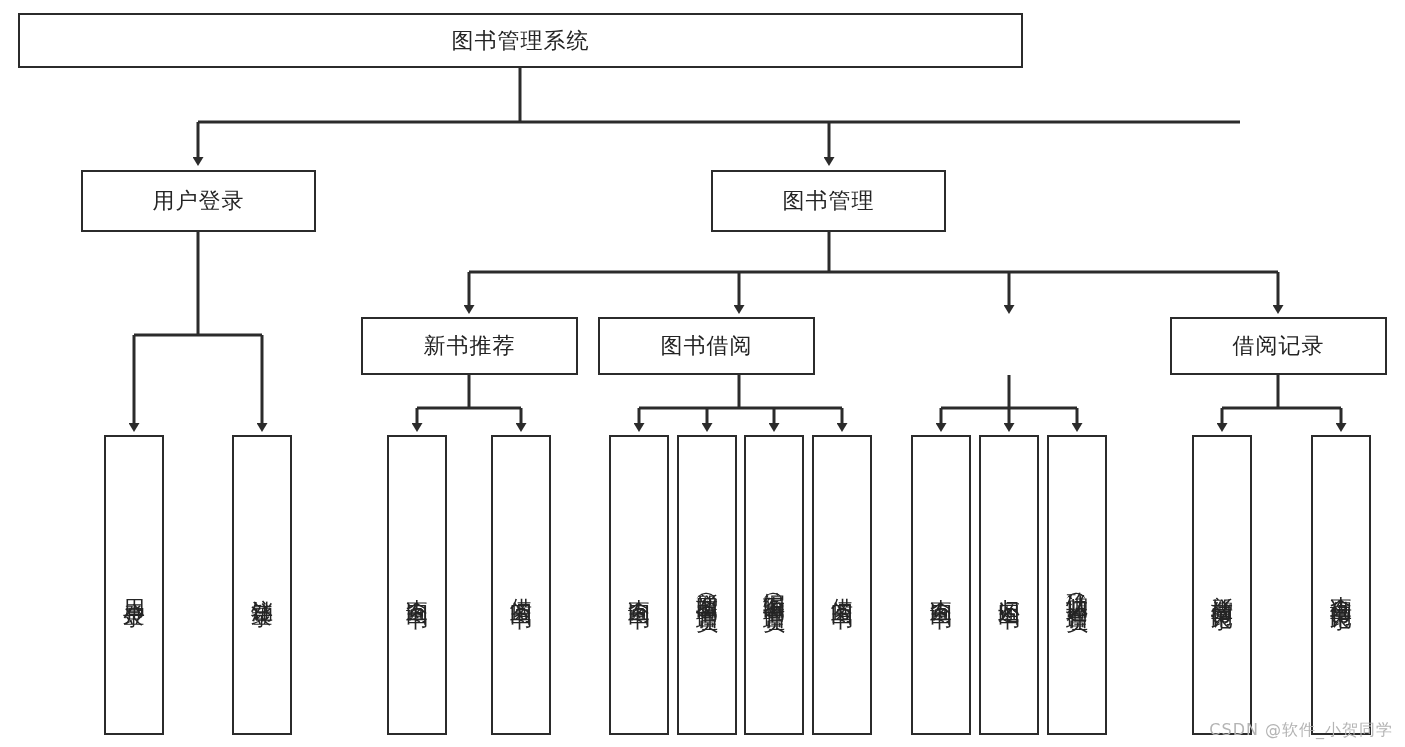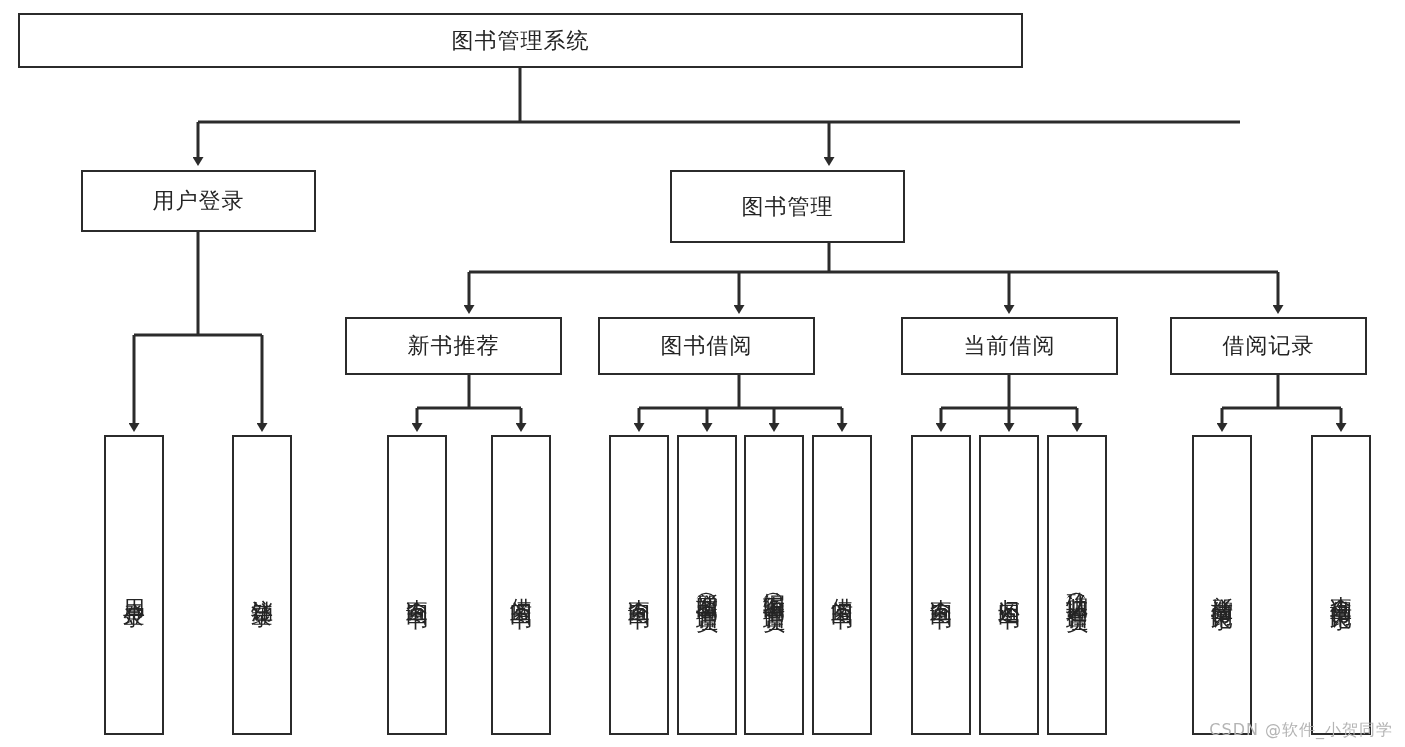--- a/index.html
+++ b/index.html
@@ -118,34 +118,31 @@
     </g>
   </svg>
 
   <div class="node h" style="left:18px; top:13px; width:1005px; height:55px;">
     <span class="txt">图书管理系统</span>
   </div>
 
   <div class="node h" style="left:81px; top:170px; width:235px; height:62px;">
     <span class="txt">用户登录</span>
   </div>
-  <div class="node h" style="left:670px; top:170px; width:235px; height:73px;">
+  <div class="node h" style="left:711px; top:170px; width:235px; height:62px;">
     <span class="txt">图书管理</span>
   </div>
 
-  <div class="node h" style="left:345px; top:317px; width:217px; height:58px;">
+  <div class="node h" style="left:361px; top:317px; width:217px; height:58px;">
     <span class="txt">新书推荐</span>
   </div>
   <div class="node h" style="left:598px; top:317px; width:217px; height:58px;">
     <span class="txt">图书借阅</span>
   </div>
-  <div class="node h" style="left:901px; top:317px; width:217px; height:58px;">
-    <span class="txt">当前借阅</span>
-  </div>
-  <div class="node h" style="left:1170px; top:317px; width:197px; height:58px;">
+  <div class="node h" style="left:1170px; top:317px; width:217px; height:58px;">
     <span class="txt">借阅记录</span>
   </div>
 
   <div class="node v" style="left:104px; top:435px; width:60px; height:300px;">
     <span class="txt">用户登录</span>
   </div>
   <div class="node v" style="left:232px; top:435px; width:60px; height:300px;">
     <span class="txt">注销登录</span>
   </div>
 

